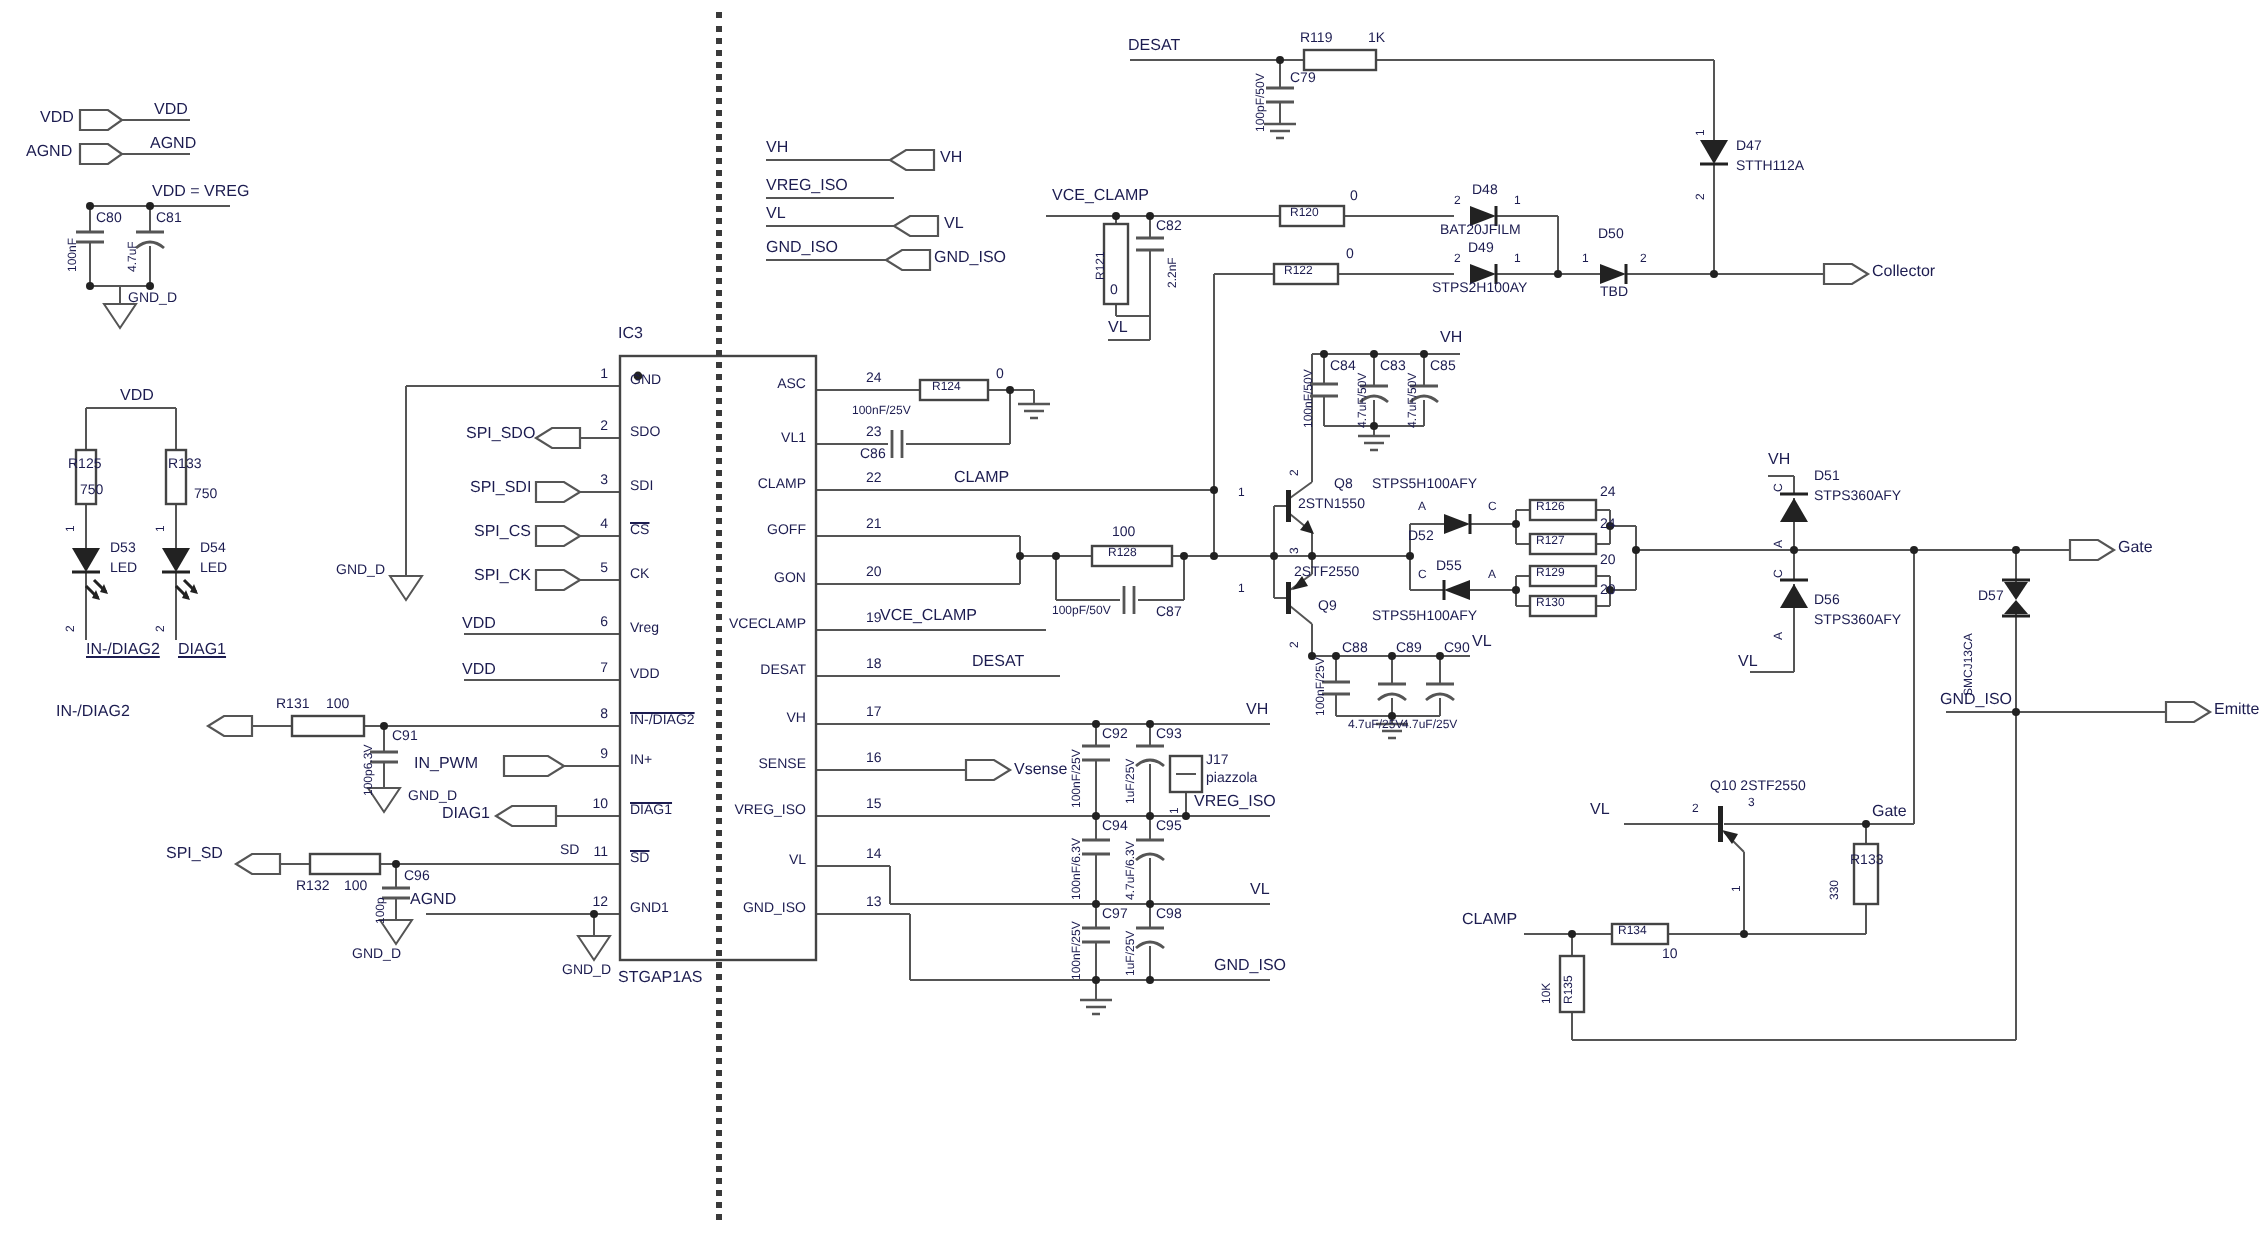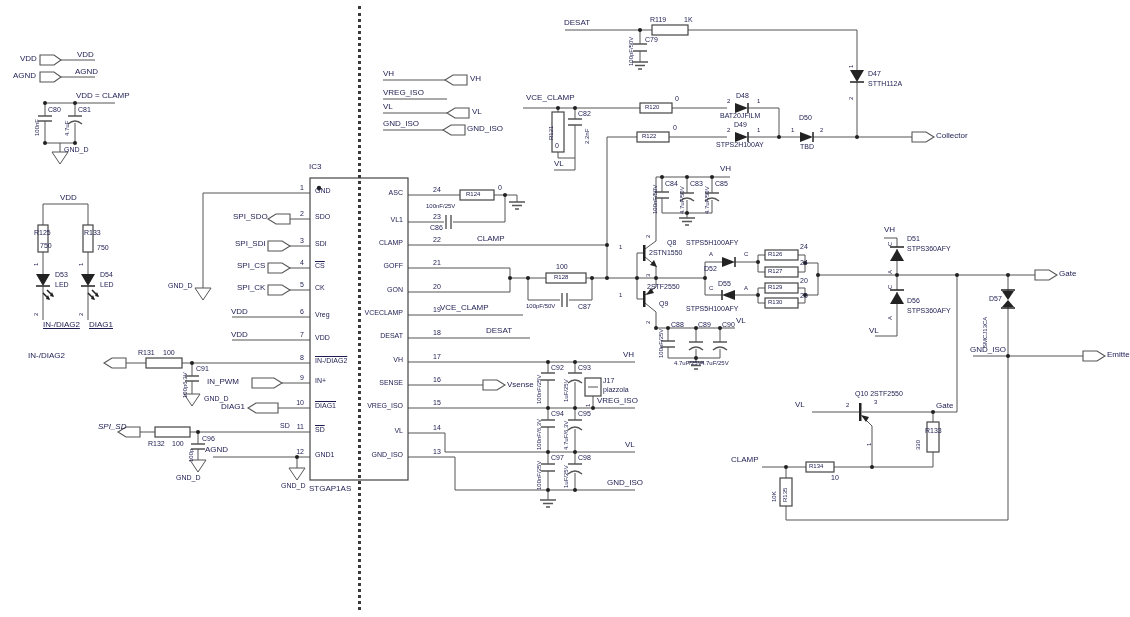--- a/index.html
+++ b/index.html
@@ -248,21 +248,21 @@
         <circle cx="548" cy="490" r="2"></circle>
         <circle cx="575" cy="490" r="2"></circle>
     </g>
   </svg>
   <div class="barrier"></div>
   <div id="labels">
       <span class="lb" style="left: 20px; top: 55px;">VDD</span>
       <span class="lb" style="left: 77px; top: 51px;">VDD</span>
       <span class="lb" style="left: 13px; top: 72px;">AGND</span>
       <span class="lb" style="left: 75px; top: 68px;">AGND</span>
-      <span class="lb" style="left: 76px; top: 92px;">VDD = CLAMP</span>
+      <span class="lb" style="left: 76px; top: 92px;">VDD = VREG</span>
       <span class="lb sm" style="left: 48px; top: 106px;">C80</span>
       <span class="lb rot tiny" style="left: 34px; top: 136px;">100nF</span>
       <span class="lb sm" style="left: 78px; top: 106px;">C81</span>
       <span class="lb rot tiny" style="left: 64px; top: 136px;">4.7uF</span>
       <span class="lb sm" style="left: 64px; top: 146px;">GND_D</span>
       <span class="lb" style="left: 60px; top: 194px;">VDD</span>
       <span class="lb sm" style="left: 34px; top: 229px;">R125</span>
       <span class="lb sm" style="left: 40px; top: 242px;">750</span>
       <span class="lb sm" style="left: 84px; top: 229px;">R133</span>
       <span class="lb sm" style="left: 97px; top: 244px;">750</span>
@@ -284,21 +284,21 @@
       <span class="lb" style="left: 231px; top: 308px;">VDD</span>
       <span class="lb" style="left: 231px; top: 331px;">VDD</span>
       <span class="lb" style="left: 28px; top: 352px;">IN-/DIAG2</span>
       <span class="lb sm" style="left: 138px; top: 349px;">R131</span>
       <span class="lb sm" style="left: 163px; top: 349px;">100</span>
       <span class="lb sm" style="left: 196px; top: 365px;">C91</span>
       <span class="lb rot tiny" style="left: 182px; top: 398px;">100p6.3V</span>
       <span class="lb sm" style="left: 204px; top: 395px;">GND_D</span>
       <span class="lb" style="left: 207px; top: 378px;">IN_PWM</span>
       <span class="lb" style="left: 221px; top: 403px;">DIAG1</span>
-      <span class="lb" style="left: 98px; top: 423px; font-style: italic;">SPI_SD</span>
+      <span class="lb" style="left: 83px; top: 423px;">SPI_SD</span>
       <span class="lb sm" style="left: 148px; top: 440px;">R132</span>
       <span class="lb sm" style="left: 172px; top: 440px;">100</span>
       <span class="lb sm" style="left: 202px; top: 435px;">C96</span>
       <span class="lb rot tiny" style="left: 188px; top: 462px;">100p</span>
       <span class="lb sm" style="left: 176px; top: 474px;">GND_D</span>
       <span class="lb sm" style="left: 280px; top: 422px;">SD</span>
       <span class="lb" style="left: 205px; top: 446px;">AGND</span>
       <span class="lb sm" style="left: 281px; top: 482px;">GND_D</span>
       <span class="lb" style="left: 309px; top: 163px;">IC3</span>
       <span class="lb" style="left: 309px; top: 485px;">STGAP1AS</span>

